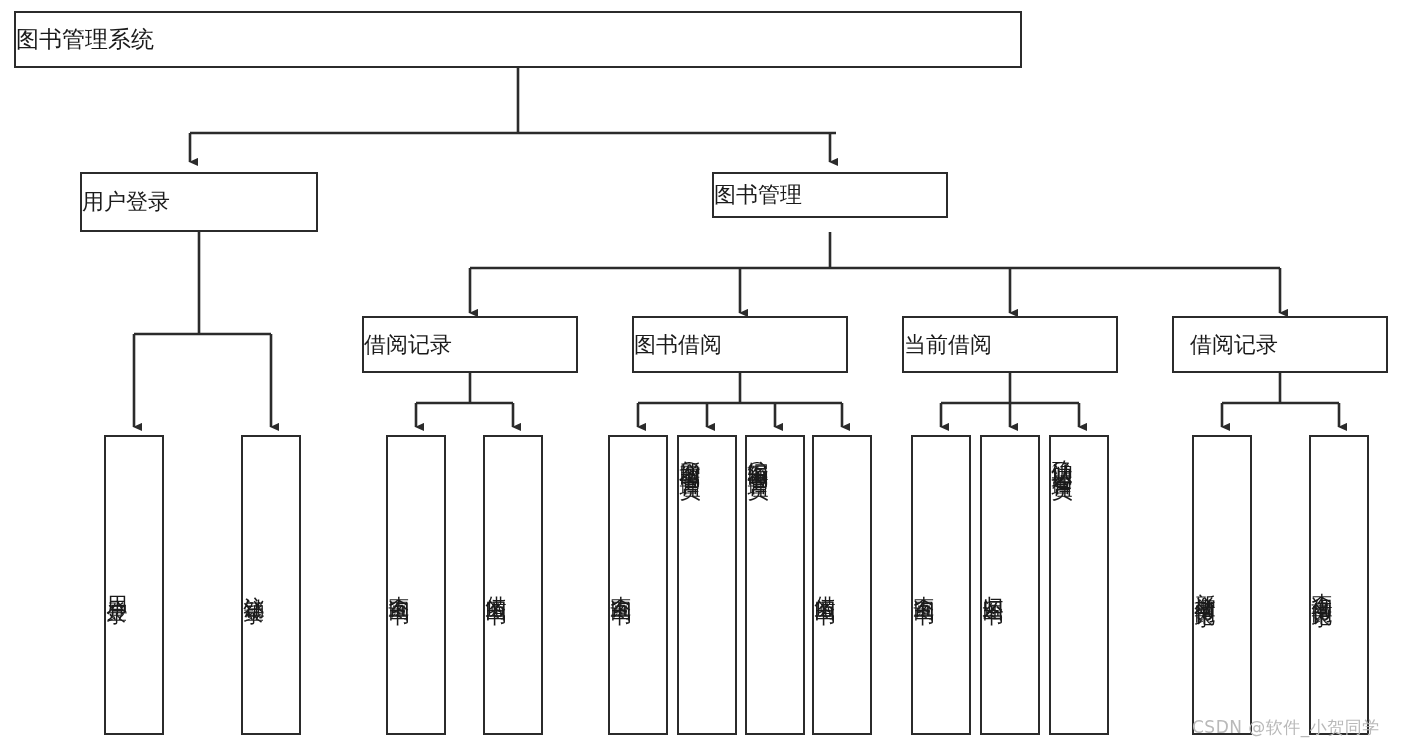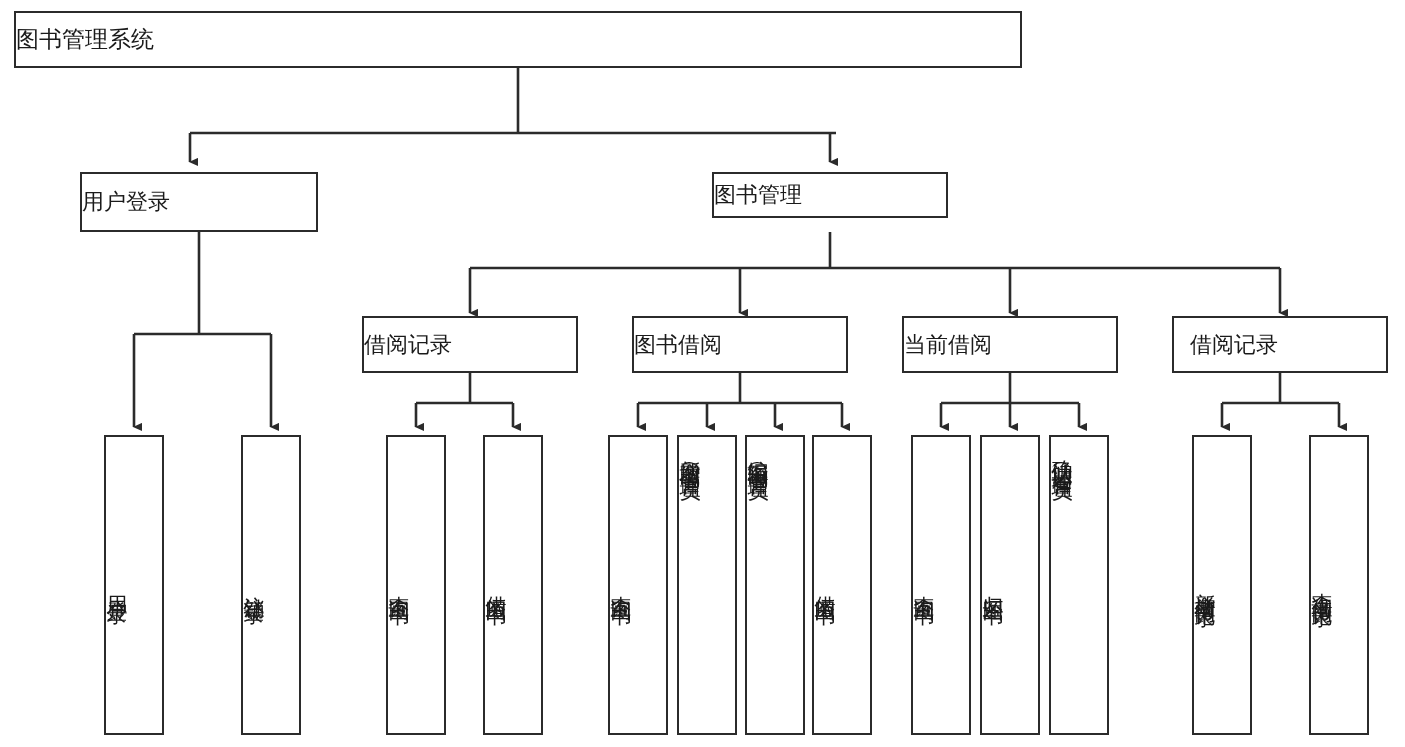--- a/index.html
+++ b/index.html
@@ -190,14 +190,15 @@
     <span class="label">确认归还（管理员）</span>
   </div>
 
   <div class="node vertical centered" style="left:1192px; top:435px; width:60px; height:300px;">
     <span class="label">新增借阅记录</span>
   </div>
   <div class="node vertical centered" style="left:1309px; top:435px; width:60px; height:300px;">
     <span class="label">查询借阅记录</span>
   </div>
 
+  <div class="watermark">CSDN @软件_小贺同学</div>
 
 </div>
 
 </body></html>

